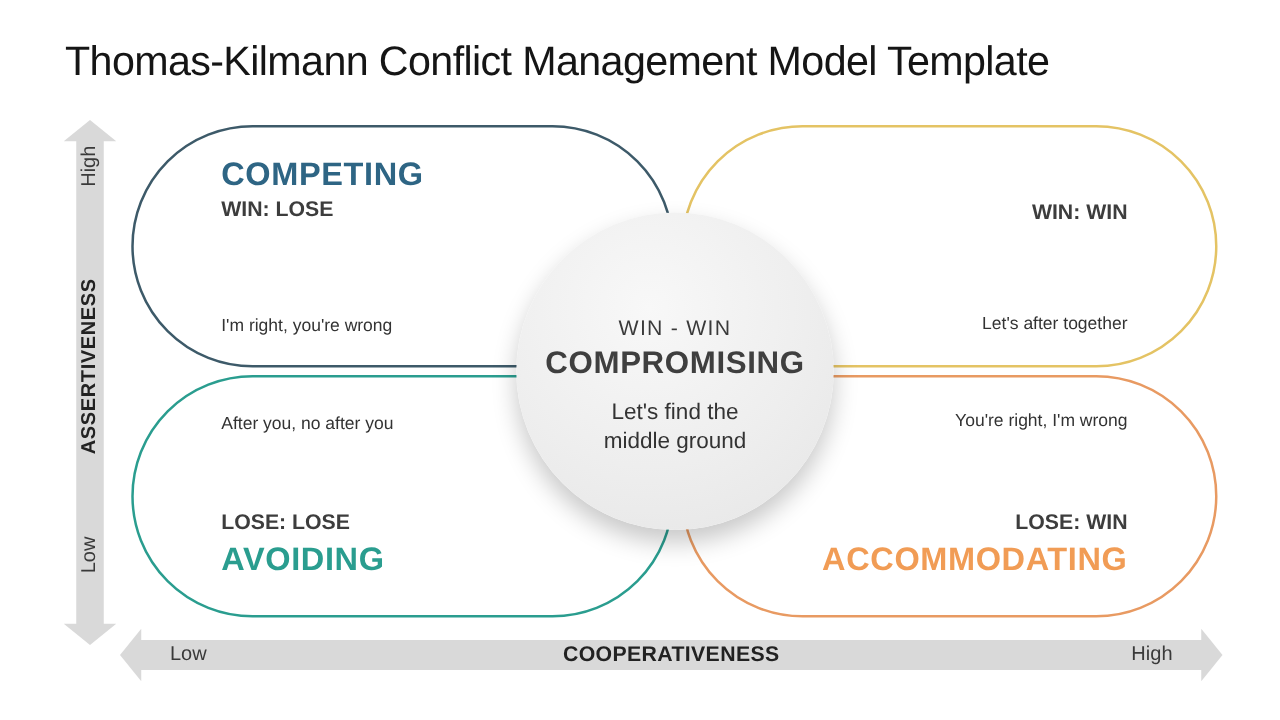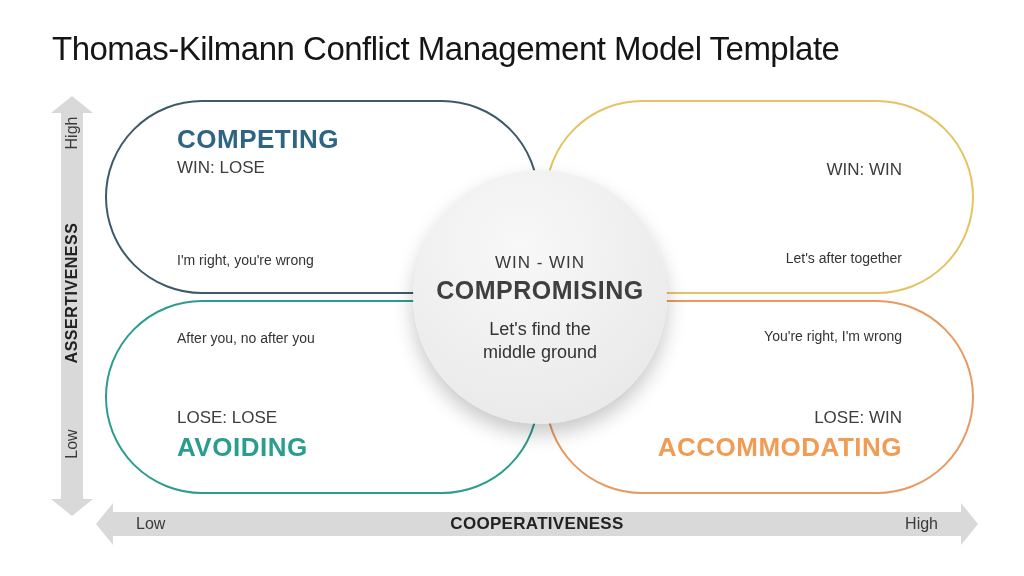--- a/index.html
+++ b/index.html
@@ -13,21 +13,21 @@
   }
 
   
   .quad{position:absolute;border:2px solid #999;border-radius:97px;background:transparent;}
   .q-tl{left:105px;top:100px;width:430px;height:190px;}
   .q-tr{left:545px;top:100px;width:425px;height:190px;}
   .q-bl{left:105px;top:300px;width:430px;height:190px;}
   .q-br{left:545px;top:300px;width:425px;height:190px;}
 
   .quad .q-name{position:absolute;font-size:26px;font-weight:800;letter-spacing:0.5px;white-space:nowrap;}
-  .quad .q-outcome{position:absolute;font-size:17px;font-weight:400;color:#3d3d3d;white-space:nowrap;}
+  .quad .q-outcome{position:absolute;font-size:17px;font-weight:700;color:#3d3d3d;white-space:nowrap;}
   .quad .q-phrase{position:absolute;font-size:14px;font-weight:400;color:#333333;white-space:nowrap;}
 
   .q-tl .q-name{left:70px;top:22px;}
   .q-tl .q-outcome{left:70px;top:56px;}
   .q-tl .q-phrase{left:70px;top:150px;}
 
   .q-tr .q-name{right:70px;top:22px;}
   .q-tr .q-outcome{right:70px;top:58px;}
   .q-tr .q-phrase{right:70px;top:148px;}
 

